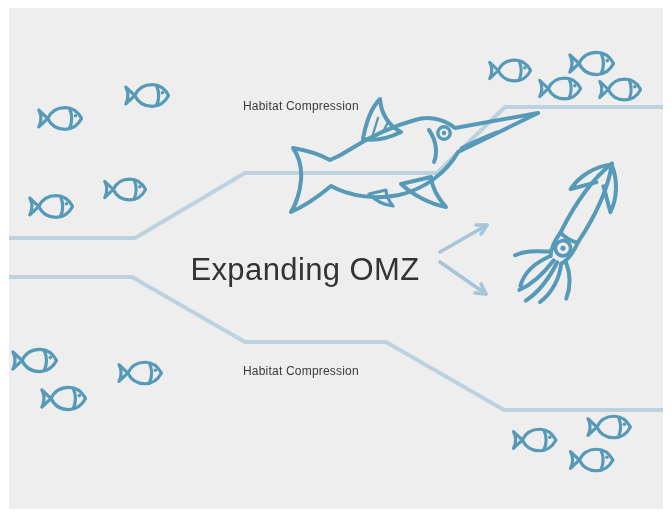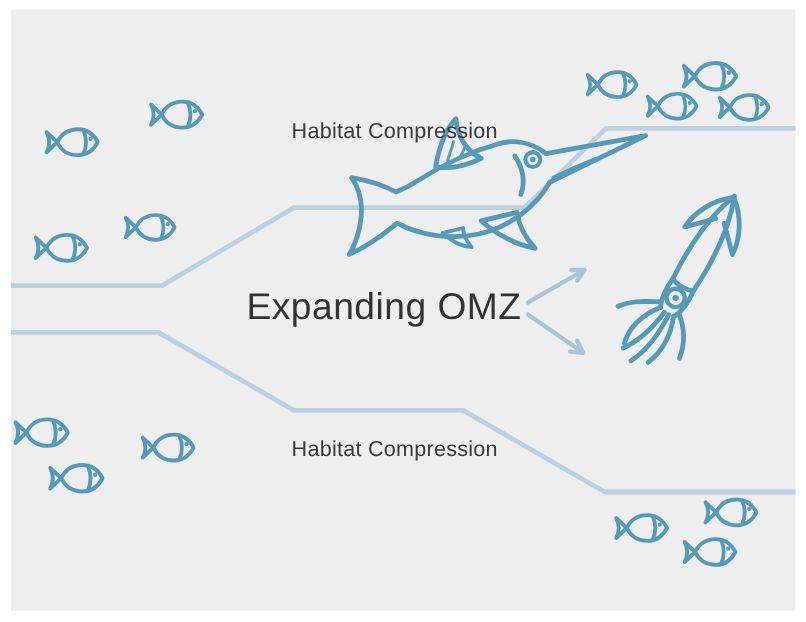--- a/index.html
+++ b/index.html
@@ -13,25 +13,25 @@
   *{margin:0;padding:0;box-sizing:border-box;}
   html,body{width:672px;height:518px;background:var(--background);overflow:hidden;
     font-family:"Liberation Sans","DejaVu Sans",sans-serif;}
   .stage{position:relative;width:672px;height:518px;background:var(--background);}
   .canvas{position:absolute;left:9px;top:8px;width:654px;height:501px;background:var(--canvas);}
   svg.scene{position:absolute;left:0;top:0;width:672px;height:518px;}
   .sea{stroke:var(--sea-life-stroke);fill:none;stroke-linecap:round;stroke-linejoin:round;}
   .sea-fill{fill:var(--sea-life-stroke);stroke:none;}
   .boundary{stroke:var(--boundary-line);fill:none;stroke-width:4;stroke-linejoin:round;stroke-linecap:butt;}
   .arrow-stroke{stroke:var(--arrow);fill:none;stroke-width:3.6;stroke-linecap:round;stroke-linejoin:round;}
-  .label{position:absolute;color:var(--text);font-size:18px;letter-spacing:0.2px;white-space:nowrap;}
+  .label{position:absolute;color:var(--text);font-size:12px;letter-spacing:0.2px;white-space:nowrap;}
   .habitat-top{left:243px;top:99px;}
   .habitat-bottom{left:243px;top:364px;}
-  .title{position:absolute;left:186px;top:238px;width:238px;text-align:center;
-    color:#333333;font-size:31px;font-weight:400;letter-spacing:0.4px;white-space:nowrap;margin-left:15px;}
+  .title{position:absolute;left:186px;top:252px;width:238px;text-align:center;
+    color:#333333;font-size:31px;font-weight:400;letter-spacing:0.4px;white-space:nowrap;}
 </style>
 </head>
 <body>
 
 <div class="stage">
   <div class="canvas"></div>
 
   <svg class="scene" viewBox="0 0 672 518">
     <defs>
       <symbol id="fish" viewBox="0 0 50 30">

